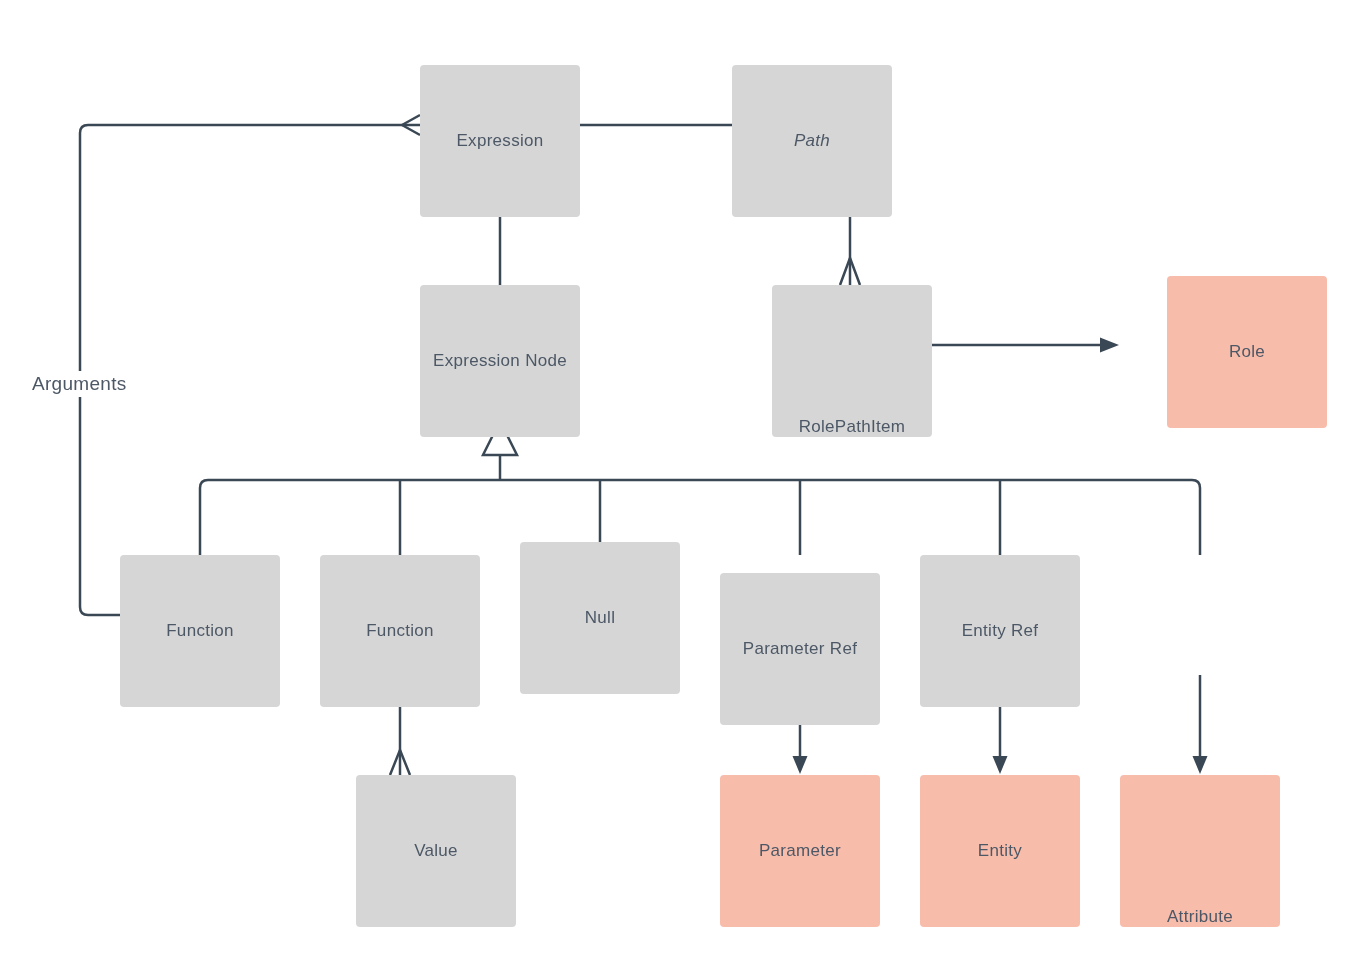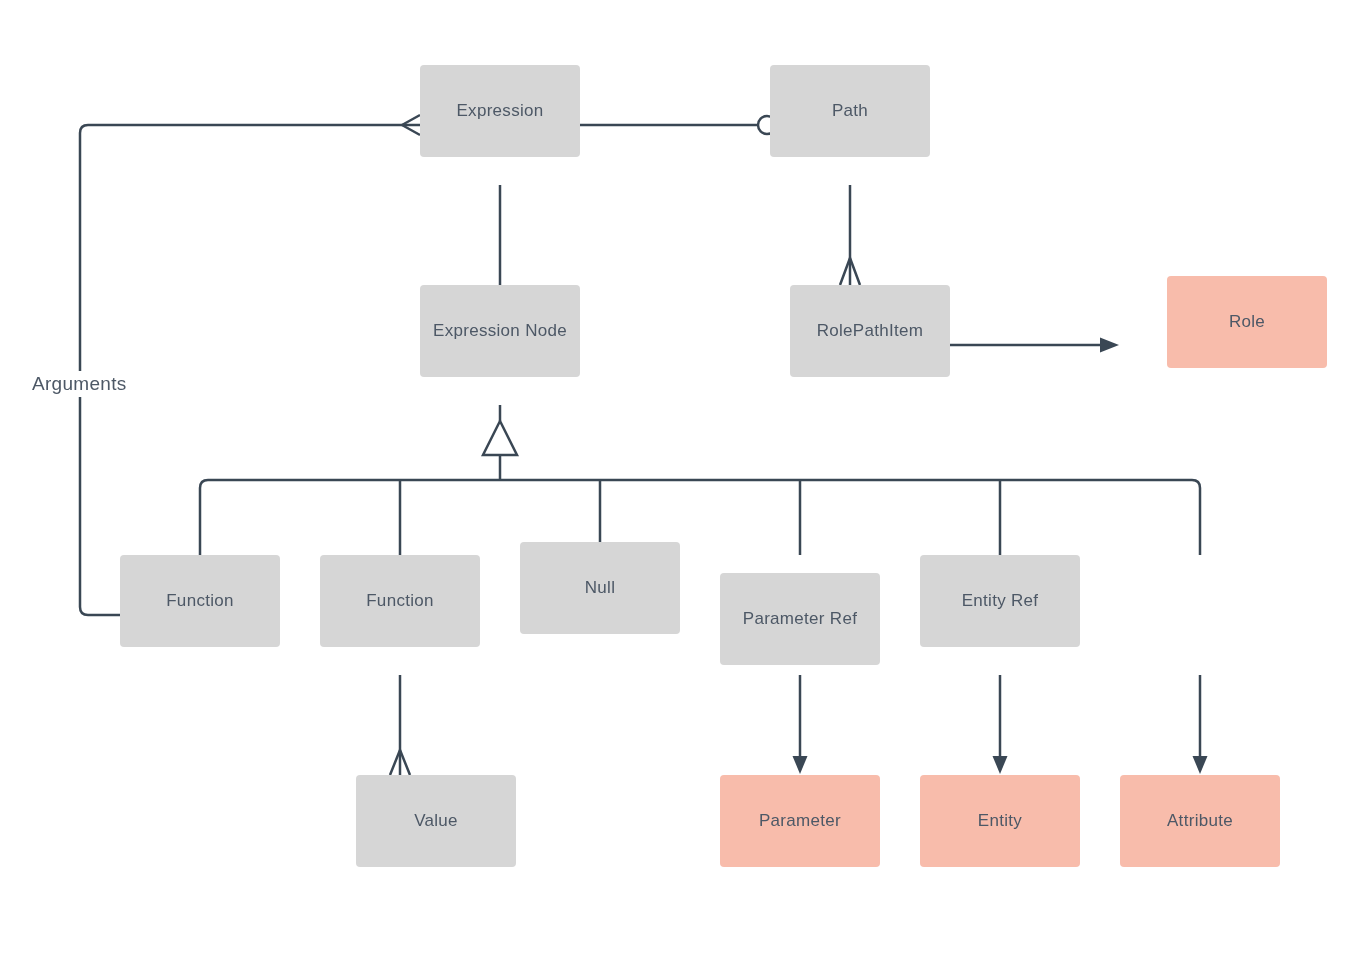--- a/index.html
+++ b/index.html
@@ -34,21 +34,21 @@
     stroke: none;
   }
   .marker-hollow {
     fill: var(--background);
     stroke: var(--line);
     stroke-width: 2.5;
   }
   .node {
     position: absolute;
     width: 160px;
-    height: 92px;
+    height: 152px;
     border-radius: 4px;
     display: flex;
     align-items: center;
     justify-content: center;
     text-align: center;
   }
   .node.gray { background: var(--node-gray); }
   .node.salmon { background: var(--node-salmon); }
   .node-label {
     font-size: 17px;
@@ -121,27 +121,27 @@
 
     <g>
       <path class="st" d="M1200 675 V757"></path>
       <path class="marker-solid" d="M1200 774 L1192.5 756 L1207.5 756 Z"></path>
     </g>
   </svg>
 
   <div class="node gray" style="left:420px; top:65px;">
     <span class="node-label">Expression</span>
   </div>
-  <div class="node gray" style="left:770px; top:65px;">
+  <div class="node gray" style="left:732px; top:65px;font-style:italic;">
     <span class="node-label">Path</span>
   </div>
   <div class="node gray" style="left:420px; top:285px;">
     <span class="node-label">Expression Node</span>
   </div>
-  <div class="node gray" style="left:790px; top:285px;">
+  <div class="node gray" style="left:772px; top:285px;align-items:flex-end;">
     <span class="node-label">RolePathItem</span>
   </div>
   <div class="node salmon" style="left:1120px; top:276px;margin-left:47px;">
     <span class="node-label">Role</span>
   </div>
 
   <div class="node gray" style="left:120px; top:555px;">
     <span class="node-label">Function</span>
   </div>
   <div class="node gray" style="left:320px; top:555px;">
@@ -159,19 +159,19 @@
 
   <div class="node gray" style="left:320px; top:775px;margin-left:36px;">
     <span class="node-label">Value</span>
   </div>
   <div class="node salmon" style="left:720px; top:775px;">
     <span class="node-label">Parameter</span>
   </div>
   <div class="node salmon" style="left:920px; top:775px;">
     <span class="node-label">Entity</span>
   </div>
-  <div class="node salmon" style="left:1120px; top:775px;">
+  <div class="node salmon" style="left:1120px; top:775px;align-items:flex-end;">
     <span class="node-label">Attribute</span>
   </div>
 
   <div class="edge-label" style="left:29px; top:371px;">Arguments</div>
 
 </div>
 
 </body></html>

